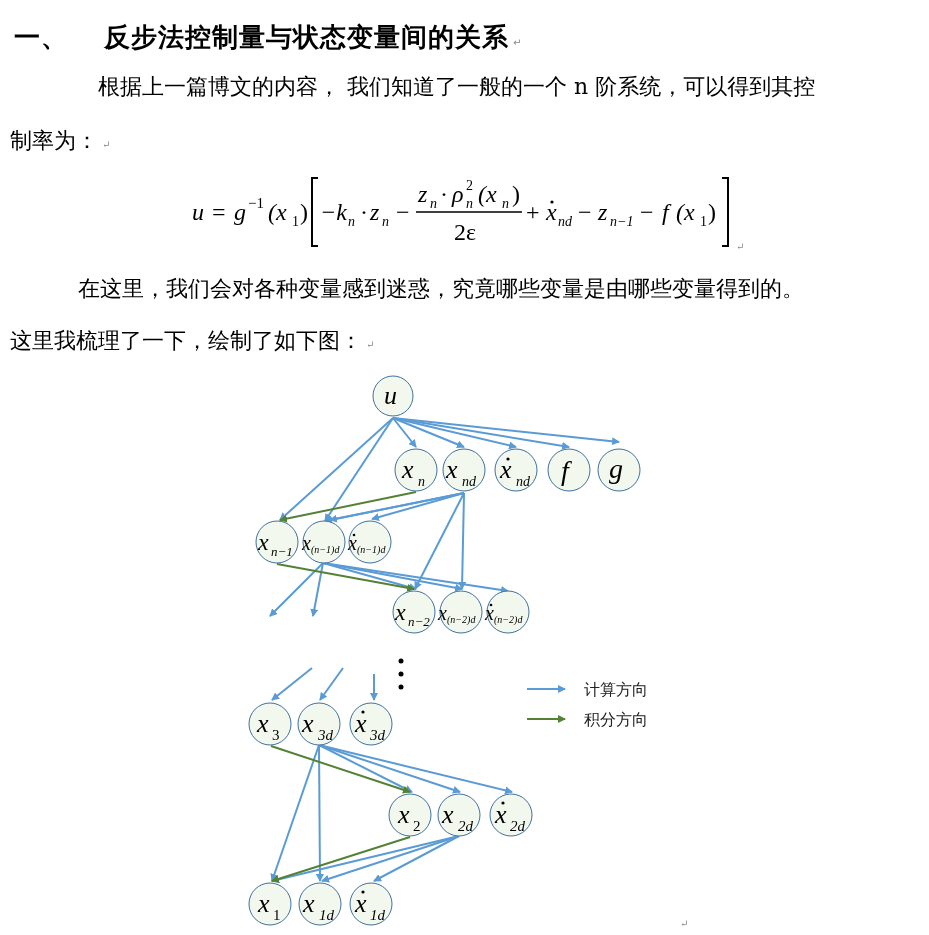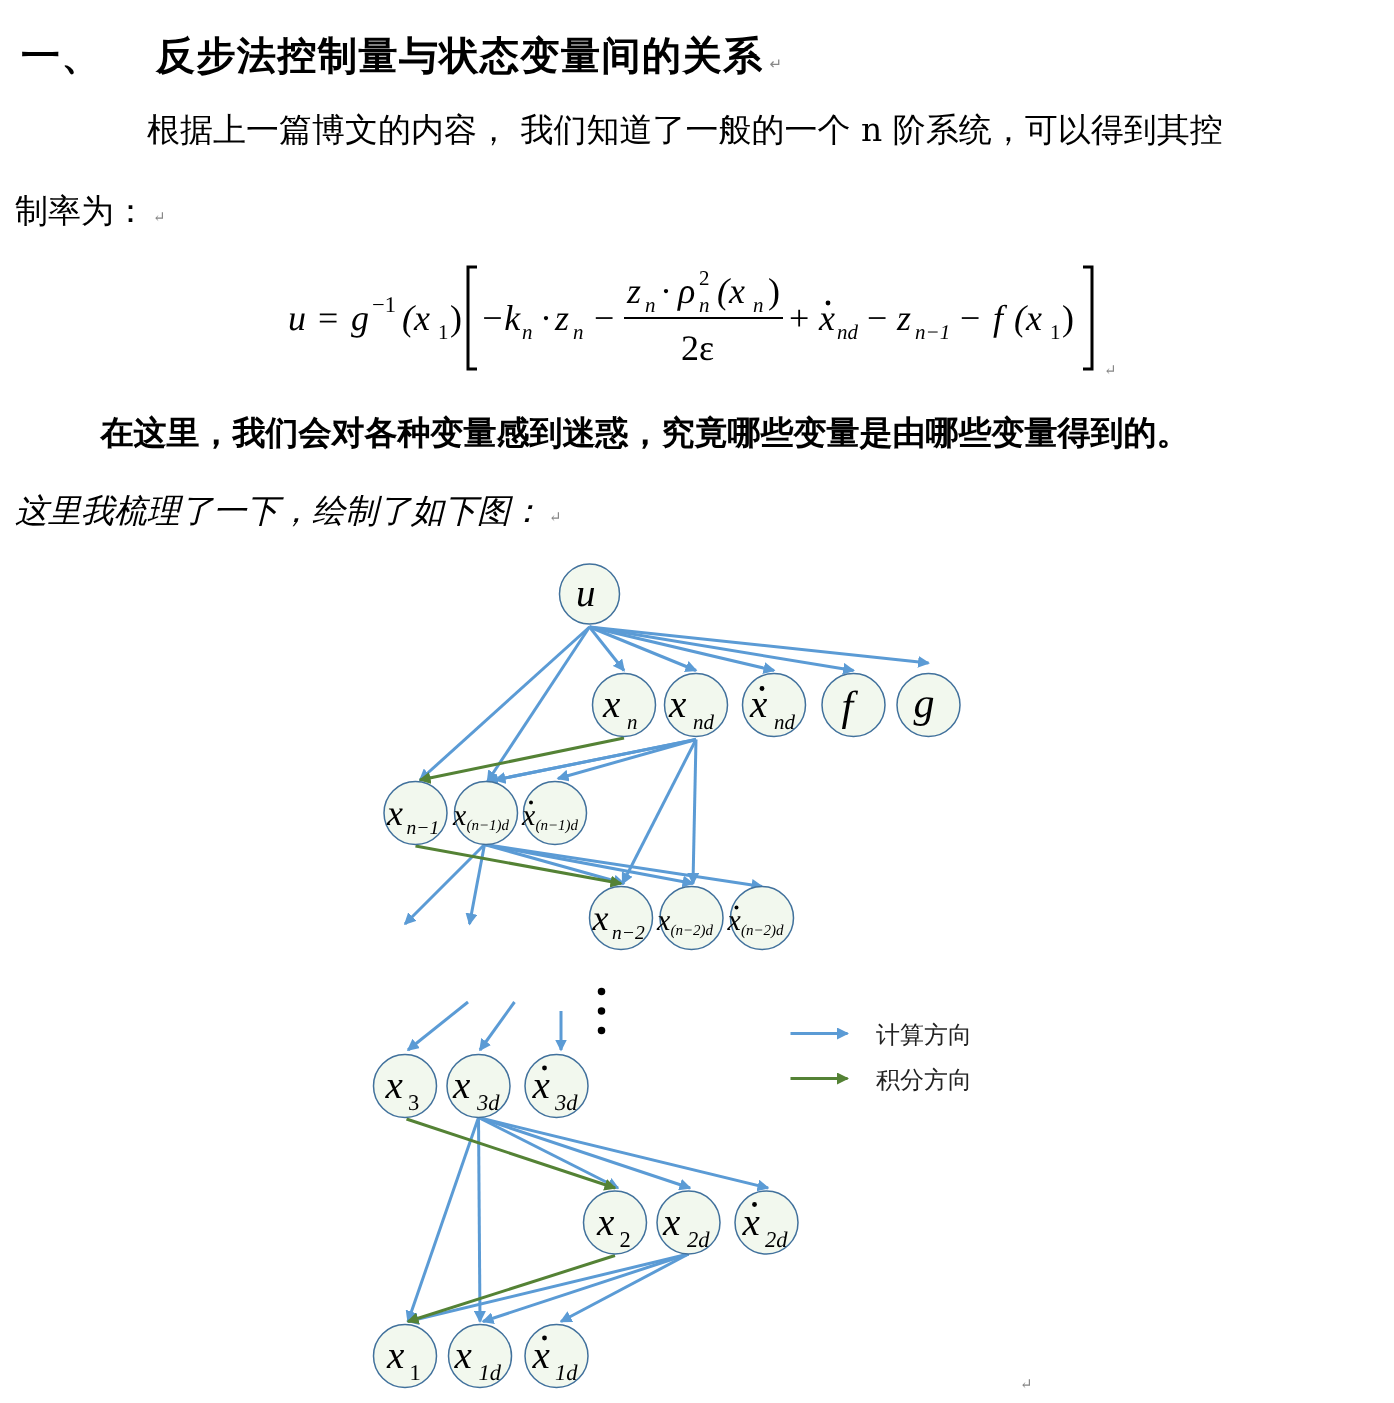--- a/index.html
+++ b/index.html
@@ -65,22 +65,22 @@
     <text x="474" y="48">f</text>
     <text x="488" y="48">(x</text>
     <text x="512" y="54" font-size="14" font-style="normal">1</text>
     <text x="520" y="48" font-style="normal">)</text>
 
     <path d="M534 6 L540 6 L540 74 L534 74" stroke="#000" stroke-width="2" fill="none"></path>
   </g>
   <text x="548" y="78" font-size="10" fill="#888">↵</text>
 </svg>
 
-<div class="para" style="top:274px;left:67px;font-weight:bold;">在这里，我们会对各种变量感到迷惑，究竟哪些变量是由哪些变量得到的。</div>
-<div class="para" style="top:326px;font-style:italic;"><span>这里我梳理了一下，绘制了如下图：</span><span class="mark">↵</span></div>
+<div class="para" style="top:274px;left:78px;">在这里，我们会对各种变量感到迷惑，究竟哪些变量是由哪些变量得到的。</div>
+<div class="para" style="top:326px;"><span>这里我梳理了一下，绘制了如下图：</span><span class="mark">↵</span></div>
 
 <svg class="diagram" viewBox="0 360 929 575" xmlns="http://www.w3.org/2000/svg" font-family="Liberation Serif, DejaVu Serif, serif">
   <defs>
     <marker id="ab" markerWidth="8" markerHeight="8" refX="7" refY="4" orient="auto" markerUnits="userSpaceOnUse">
       <path d="M0 0 L8 4 L0 8 z" fill="#5b9bd5"></path>
     </marker>
     <marker id="ag" markerWidth="8" markerHeight="8" refX="7" refY="4" orient="auto" markerUnits="userSpaceOnUse">
       <path d="M0 0 L8 4 L0 8 z" fill="#548235"></path>
     </marker>
   </defs>

